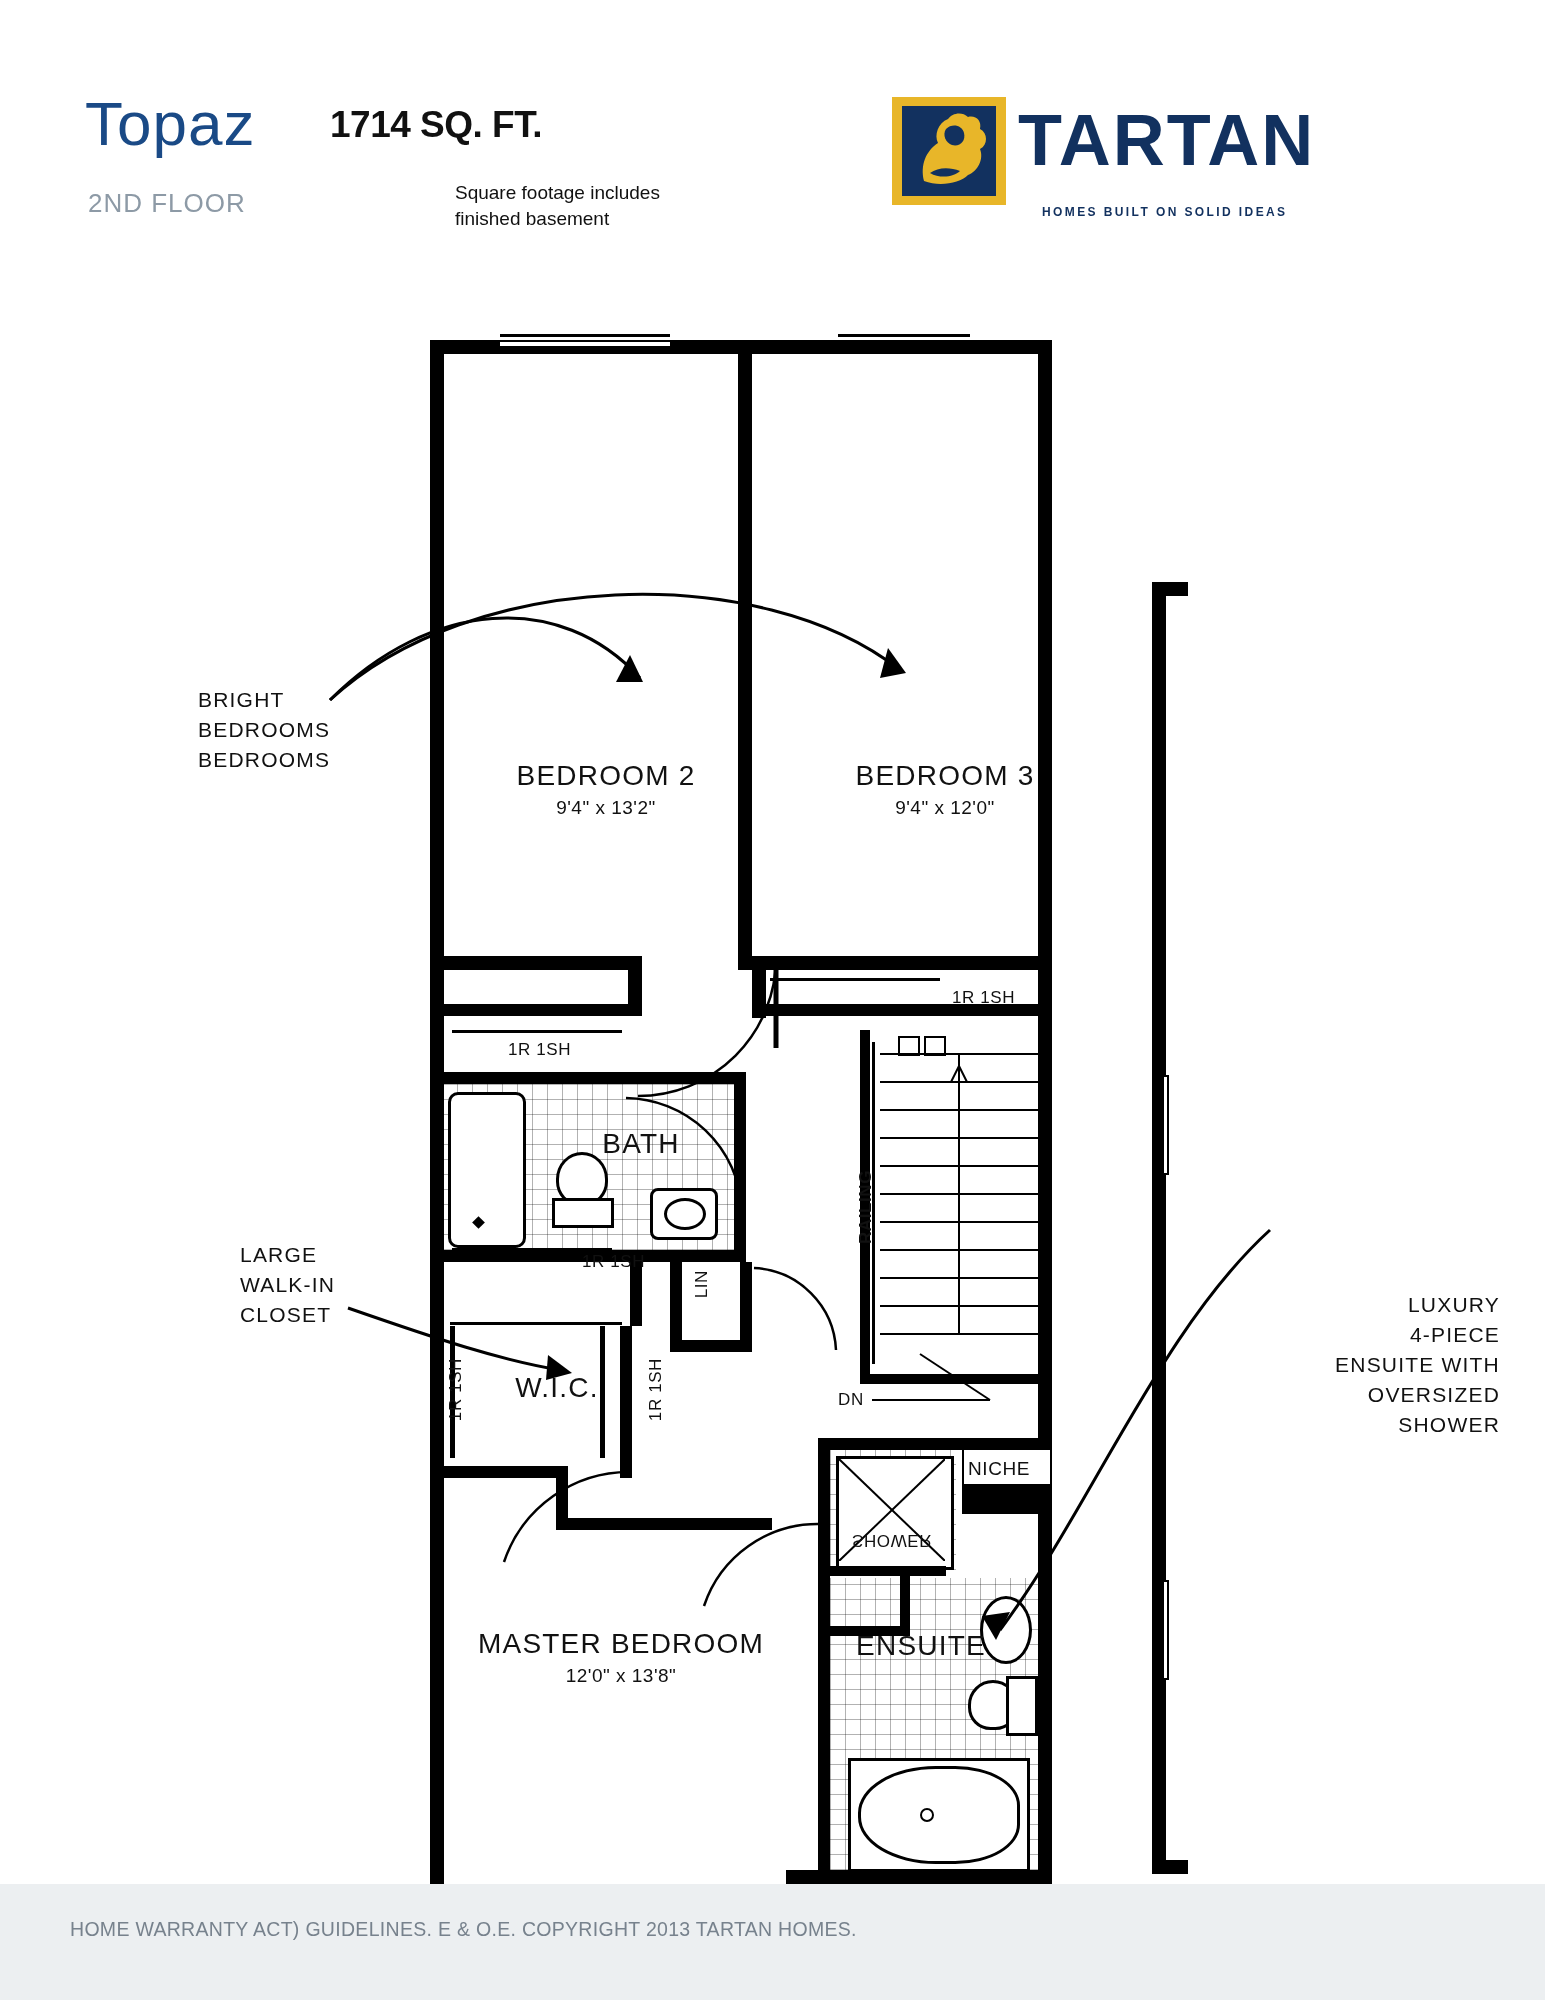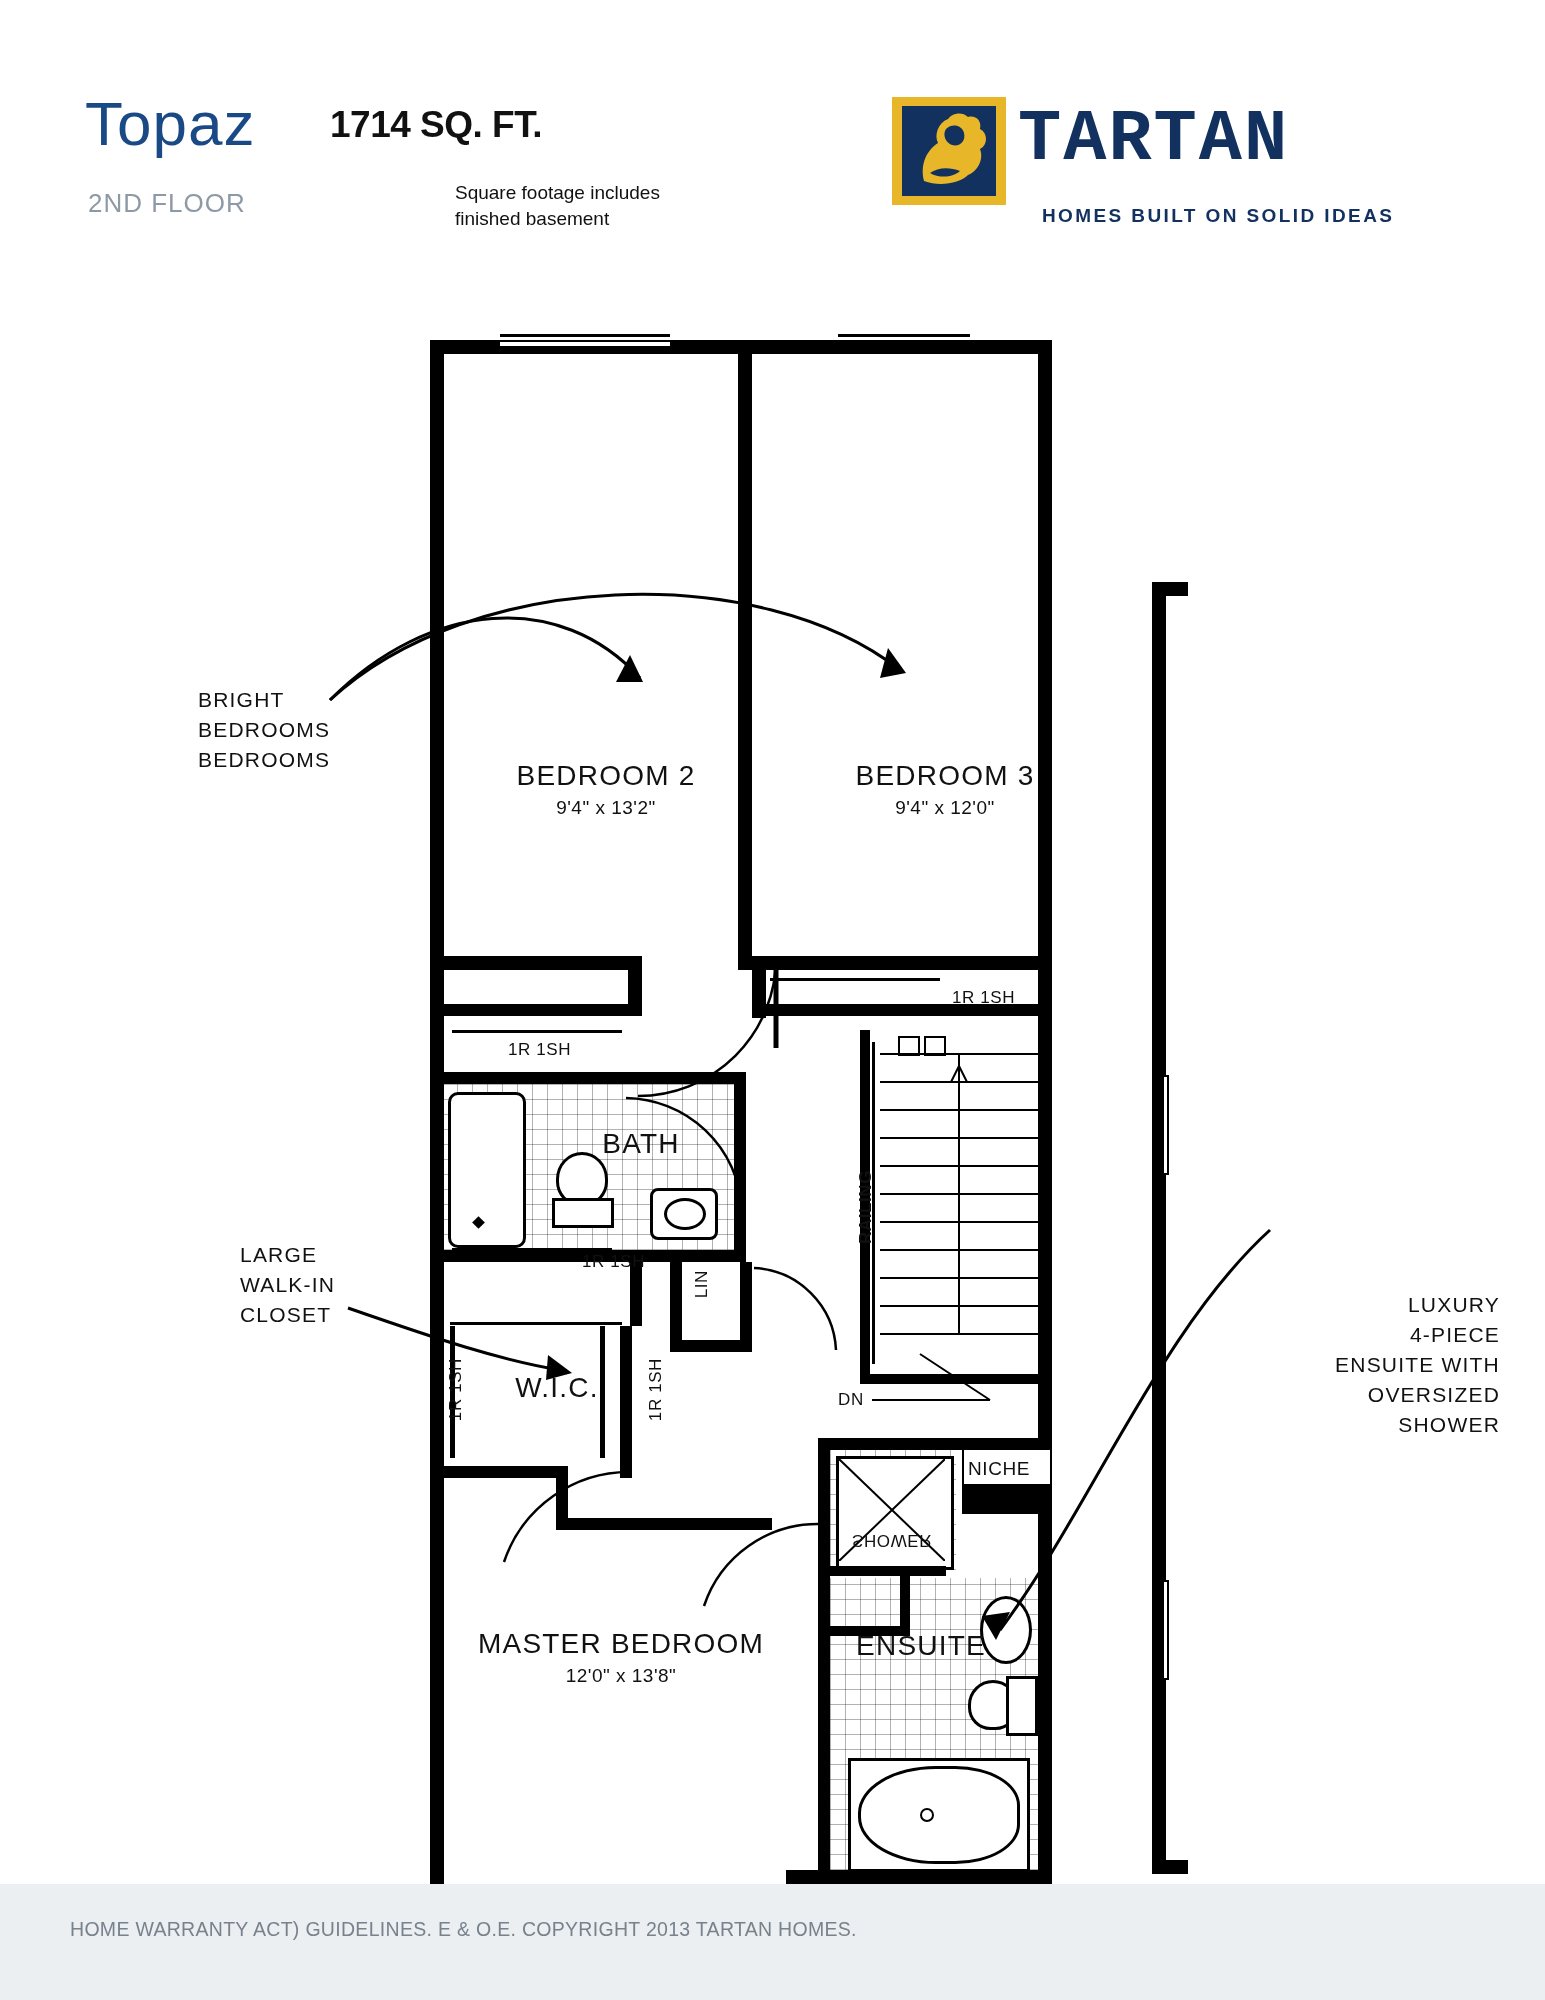--- a/index.html
+++ b/index.html
@@ -28,25 +28,25 @@
   #sqft-note{
     position:absolute;left:455px;top:180px;
     font-size:19px;color:#111;line-height:26px;
   }
   
   #logo{position:absolute;left:890px;top:95px;width:520px;height:115px;}
   #logo-mark{position:absolute;left:0;top:0;width:118px;height:112px;}
   #logo-word{
     position:absolute;left:128px;top:4px;
     font-size:72px;font-weight:700;color:#12315f;letter-spacing:2px;
-    font-family:Liberation Mono, monospace;
+    font-family:Liberation Sans, sans-serif;
   }
   #logo-tag{
     position:absolute;left:1042px;top:205px;
-    font-size:19px;font-weight:700;color:#12315f;letter-spacing:2.4px;
+    font-size:12px;font-weight:700;color:#12315f;letter-spacing:2.4px;
   }
   
   #plan{position:absolute;left:0;top:230px;width:1545px;height:1640px;}
   .wall{position:absolute;background:#000;}
   .thin{position:absolute;background:#000;}
   .room-label{position:absolute;text-align:center;color:#111;padding-left:21px;}
   .room-name{font-size:28px;letter-spacing:1.2px;}
   .room-dim{font-size:19px;margin-top:5px;letter-spacing:0.5px;}
   .tag{position:absolute;font-size:17px;letter-spacing:0.6px;color:#111;}
   .tagv{position:absolute;font-size:17px;letter-spacing:0.6px;color:#111;

